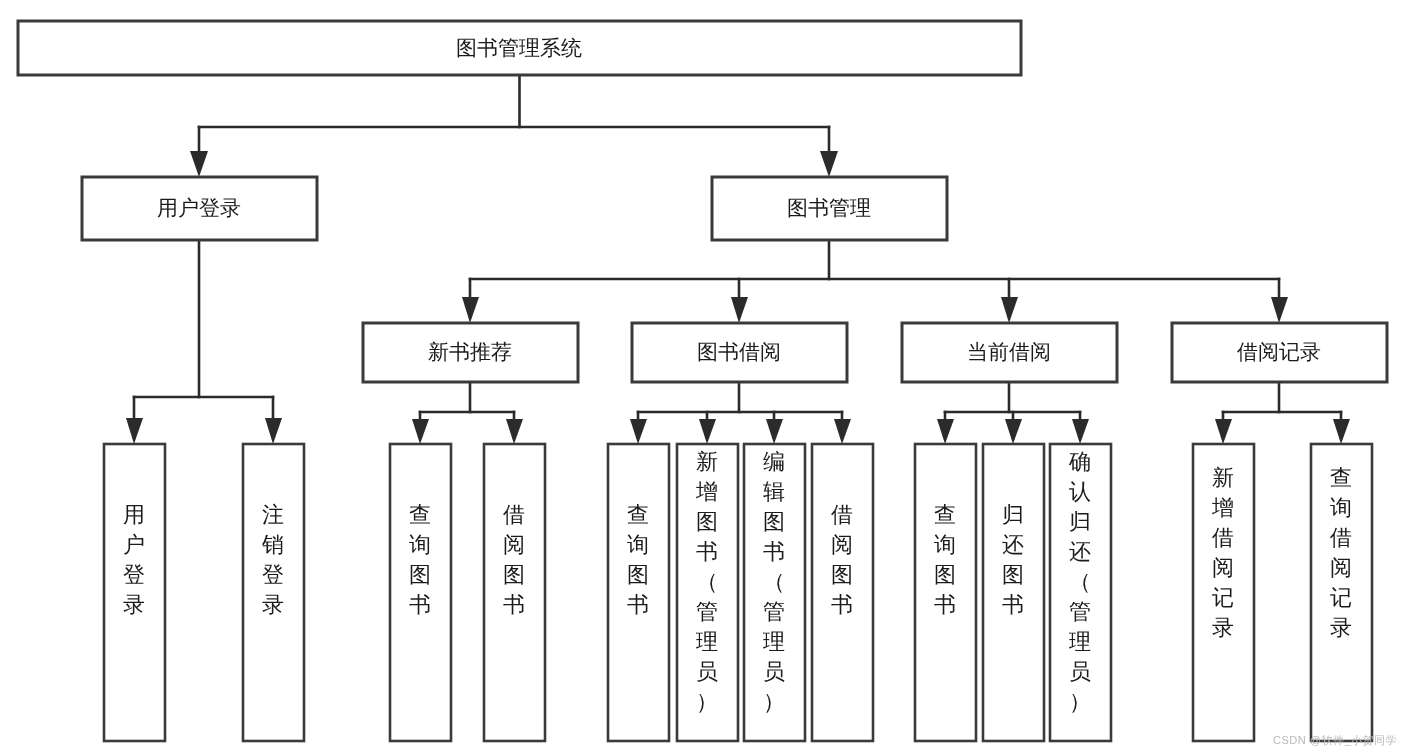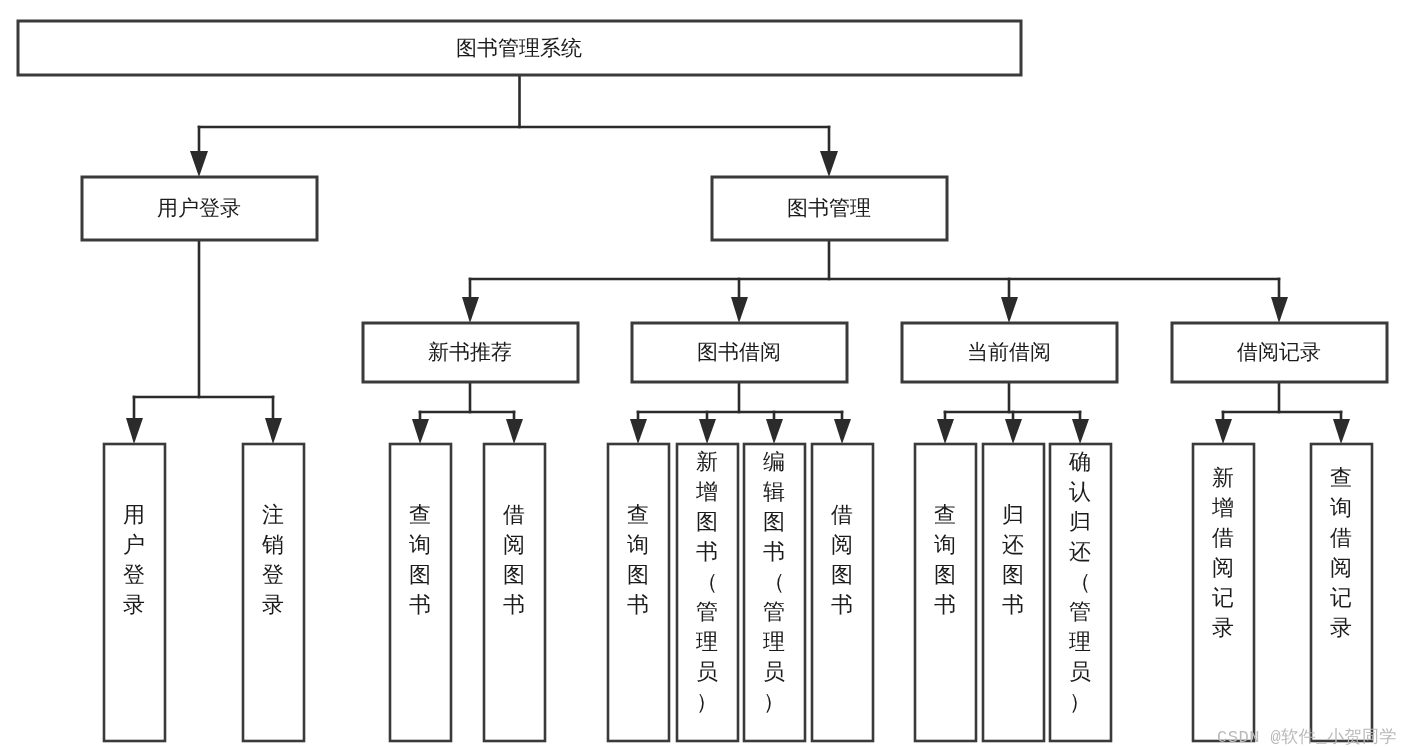--- a/index.html
+++ b/index.html
@@ -56,22 +56,22 @@
   .node-label-v {
     font-family: "Liberation Sans", "DejaVu Sans", sans-serif;
     font-size: 22px;
     fill: #1b1b1b;
     text-anchor: middle;
   }
   .watermark {
     position: absolute;
     right: 8px;
     bottom: 6px;
-    font-family: Liberation Mono, monospace;
-    font-size: 17px;
+    font-family: Liberation Sans, sans-serif;
+    font-size: 11px;
     color: #b9b9b9;
     letter-spacing: 0.5px;
     white-space: nowrap;
     pointer-events: none;
   }
 </style>
 </head>
 <body>
 
 <div id="diagram-root">

